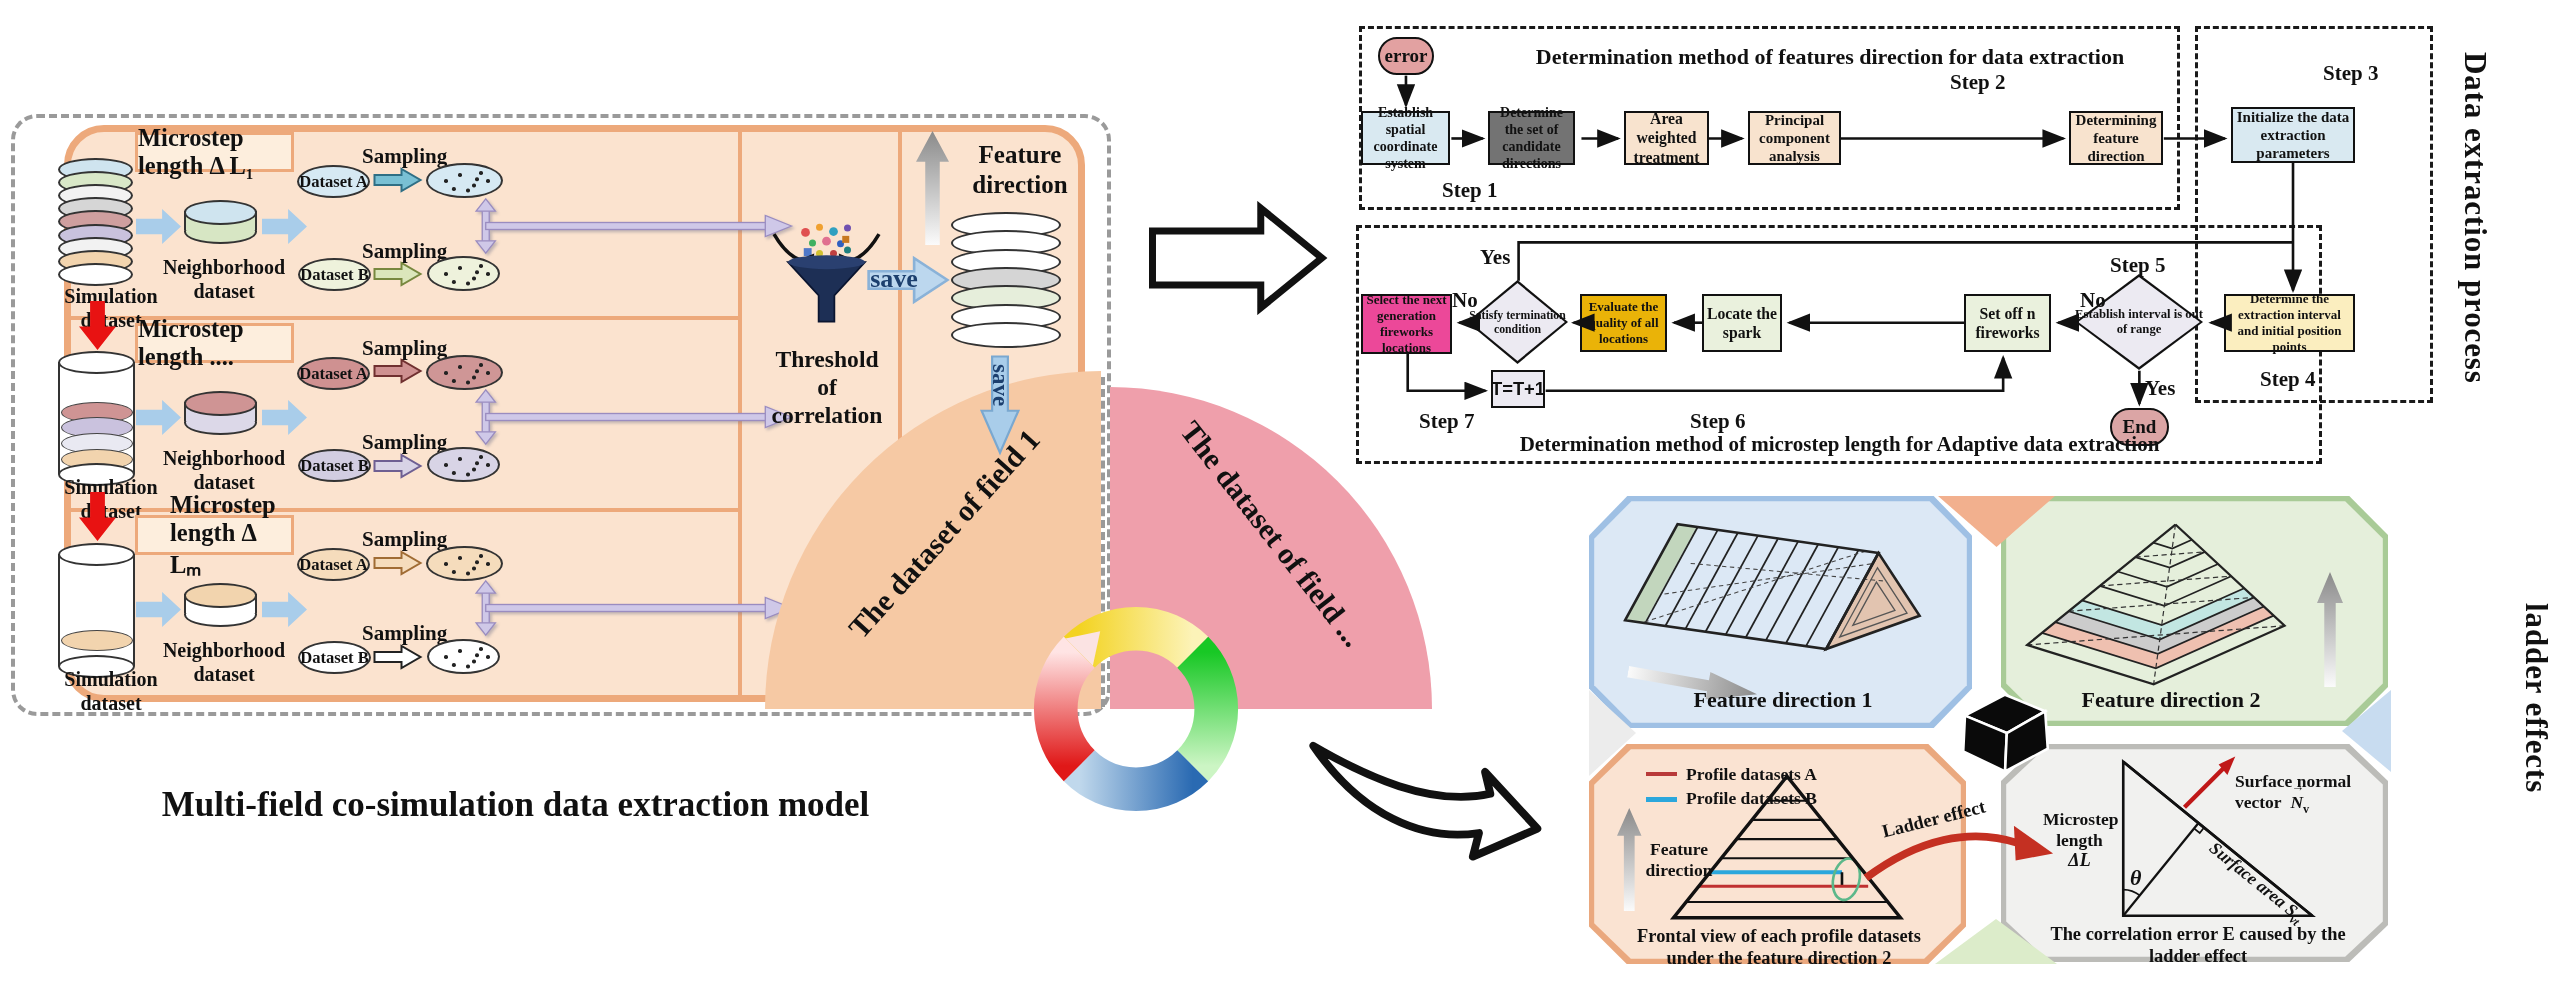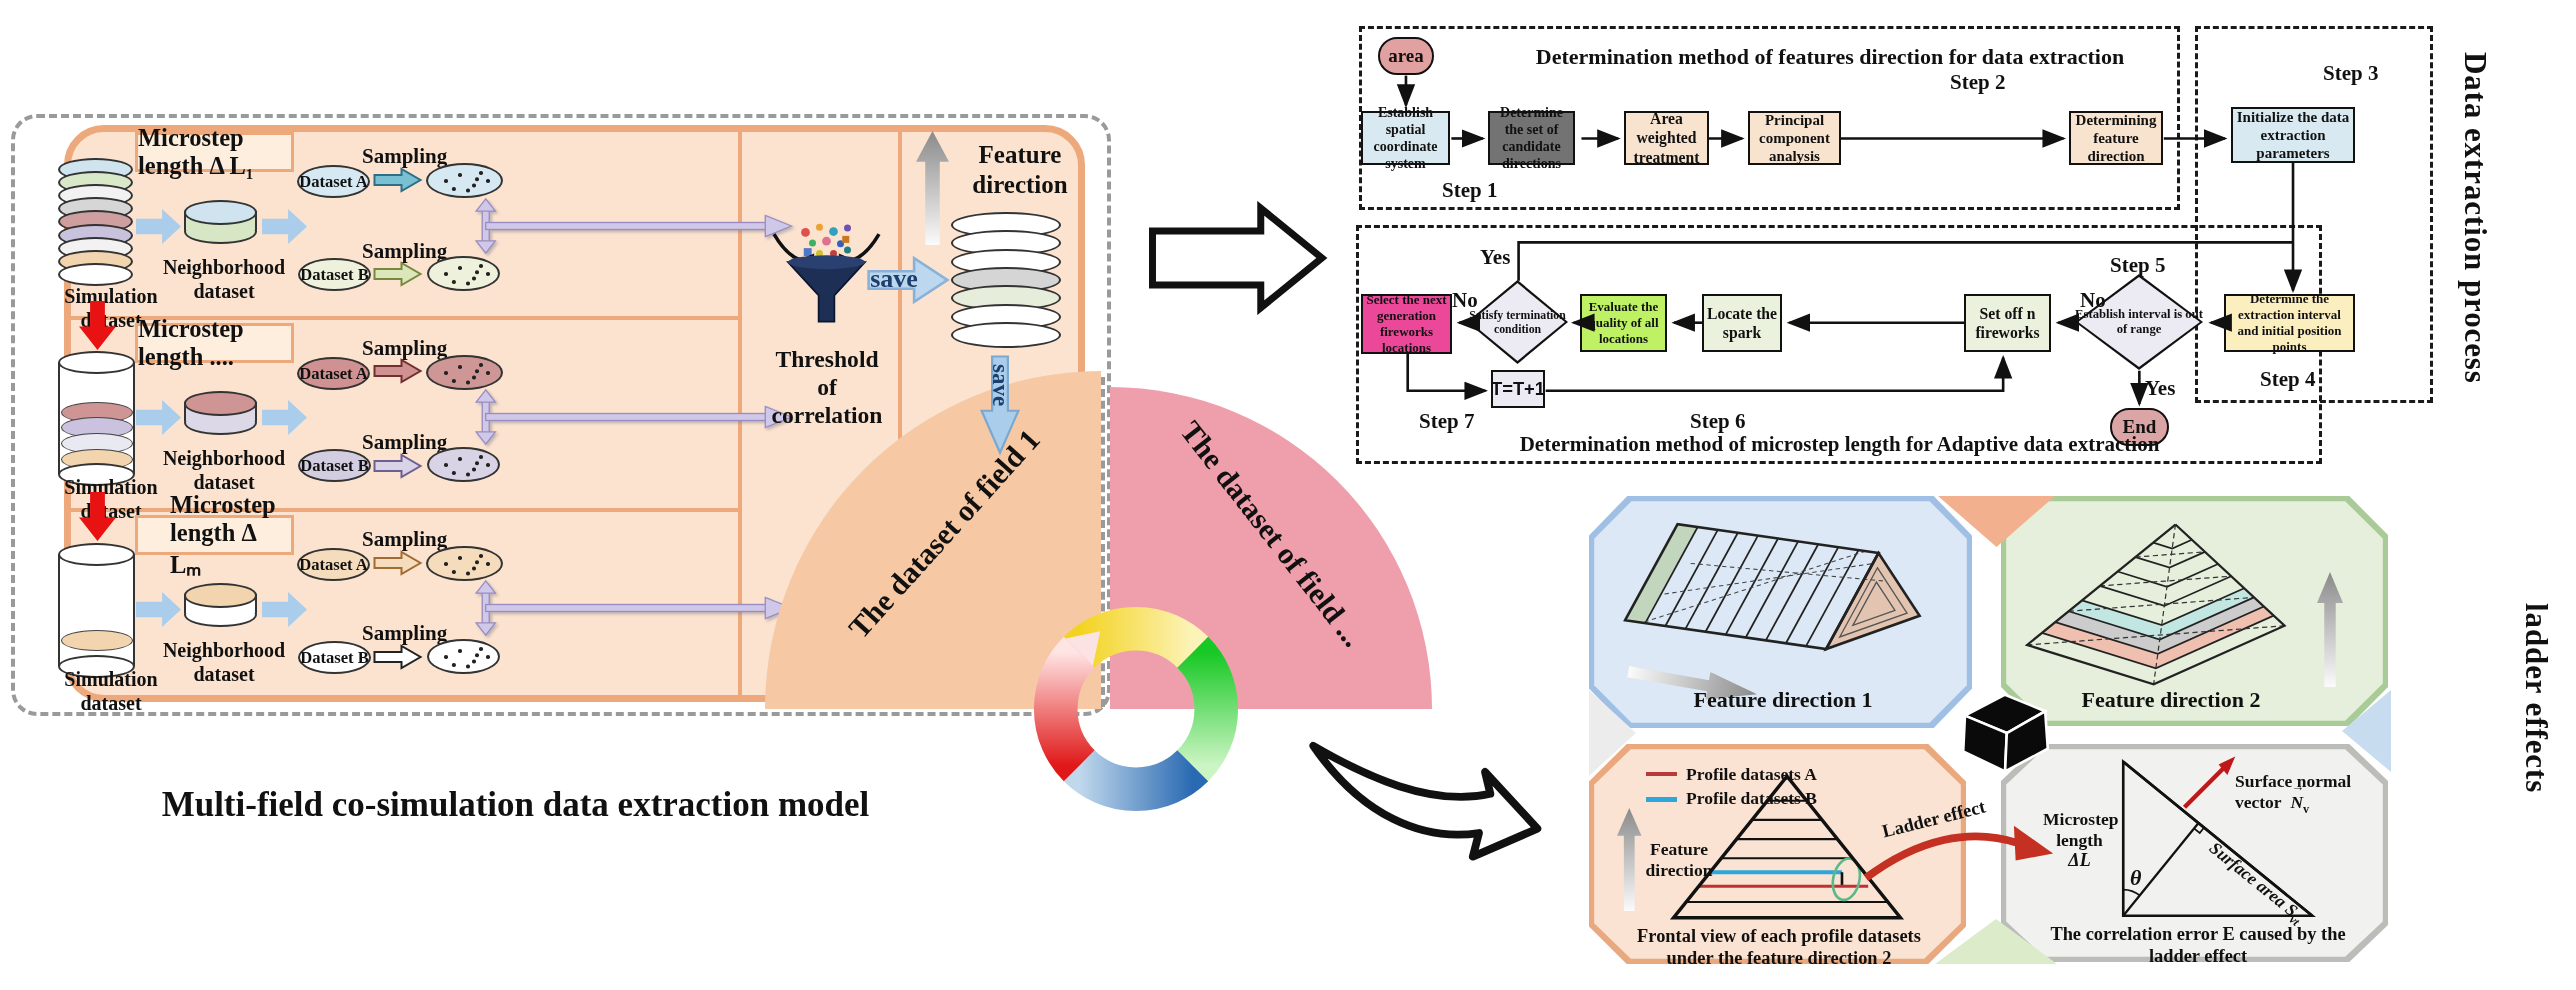--- a/index.html
+++ b/index.html
@@ -287,21 +287,21 @@
 
   <svg class="abs" style="left:1300px;top:724px;" width="262" height="157" viewBox="0 0 300 180">
     <path d="M15,25 C70,105 140,135 205,125 L198,152 L272,120 L212,55 L218,80 C150,95 75,60 15,25 Z" fill="#fff" stroke="#111" stroke-width="9" stroke-linejoin="round"></path>
   </svg>
 
   <div class="abs dashbox" style="left:1359px;top:26px;width:821px;height:184px;"></div>
   <div class="abs dashbox" style="left:2195px;top:26px;width:238px;height:377px;"></div>
   <div class="abs dashbox" style="left:1356px;top:225px;width:966px;height:239px;"></div>
 
   <div class="abs lbl" style="left:1485px;top:44px;width:690px;font-size:22px;">Determination method of features direction for data extraction</div>
-  <div class="abs stadium" style="left:1378px;top:37px;width:56px;height:38px;background:#e2a1a1;">area</div>
+  <div class="abs stadium" style="left:1378px;top:37px;width:56px;height:38px;background:#e2a1a1;">error</div>
 
   <div class="abs fbox" style="left:1361px;top:111px;width:89px;height:54px;background:#d9e9f1;font-size:14px;">Establish spatial coordinate system</div>
   <div class="abs fbox" style="left:1488px;top:111px;width:87px;height:54px;background:#737373;font-size:14px;">Determine the set of candidate directions</div>
   <div class="abs fbox" style="left:1624px;top:111px;width:85px;height:54px;background:#f8e3ce;font-size:15.7px;">Area weighted treatment</div>
   <div class="abs fbox" style="left:1748px;top:111px;width:93px;height:54px;background:#f8e3ce;font-size:15px;">Principal component analysis</div>
   <div class="abs fbox" style="left:2069px;top:111px;width:94px;height:54px;background:#f8e3ce;font-size:15px;">Determining feature direction</div>
   <div class="abs fbox" style="left:2231px;top:107px;width:124px;height:56px;background:#d9e9f1;font-size:15px;">Initialize the data extraction parameters</div>
 
   <div class="abs steplbl" style="left:1442px;top:178px;">Step 1</div>
   <div class="abs steplbl" style="left:1950px;top:70px;">Step 2</div>
@@ -310,21 +310,21 @@
   <div class="abs steplbl" style="left:2110px;top:253px;">Step 5</div>
   <div class="abs steplbl" style="left:1690px;top:409px;">Step 6</div>
   <div class="abs steplbl" style="left:1419px;top:409px;">Step 7</div>
 
   <div class="abs fbox" style="left:1361px;top:294px;width:91px;height:60px;background:#ec4899;font-size:13px;">Select the next generation fireworks locations</div>
   <div class="abs diam" style="left:1467px;top:280px;width:101px;height:84px;">
     <div class="db"></div>
       <div class="df"></div>
       <div class="dt" style="font-size:11.8px;">Satisfy termination condition</div>
   </div>
-  <div class="abs fbox" style="left:1580px;top:294px;width:87px;height:58px;background:#bef264;font-size:13px;">Evaluate the quality of all locations</div>
+  <div class="abs fbox" style="left:1580px;top:294px;width:87px;height:58px;background:#eab308;font-size:13px;">Evaluate the quality of all locations</div>
   <div class="abs fbox" style="left:1702px;top:294px;width:80px;height:58px;background:#eaf1dd;font-size:15.7px;">Locate the spark</div>
   <div class="abs fbox" style="left:1964px;top:294px;width:87px;height:58px;background:#eaf1dd;font-size:15.7px;">Set off n fireworks</div>
   <div class="abs diam" style="left:2075px;top:274px;width:128px;height:96px;">
     <div class="db"></div>
       <div class="df"></div>
       <div class="dt" style="font-size:12.7px;">Establish interval is out of range</div>
   </div>
   <div class="abs fbox" style="left:2224px;top:294px;width:131px;height:58px;background:#fbeebf;font-size:13px;">Determine the extraction interval and initial position points</div>
   <div class="abs fbox" style="left:1491px;top:370px;width:54px;height:38px;background:#eceaf2;font-size:18.4px;font-family:'Liberation Sans',sans-serif;">T=T+1</div>
   <div class="abs stadium" style="left:2110px;top:408px;width:59px;height:38px;background:#dba5a5;">End</div>

